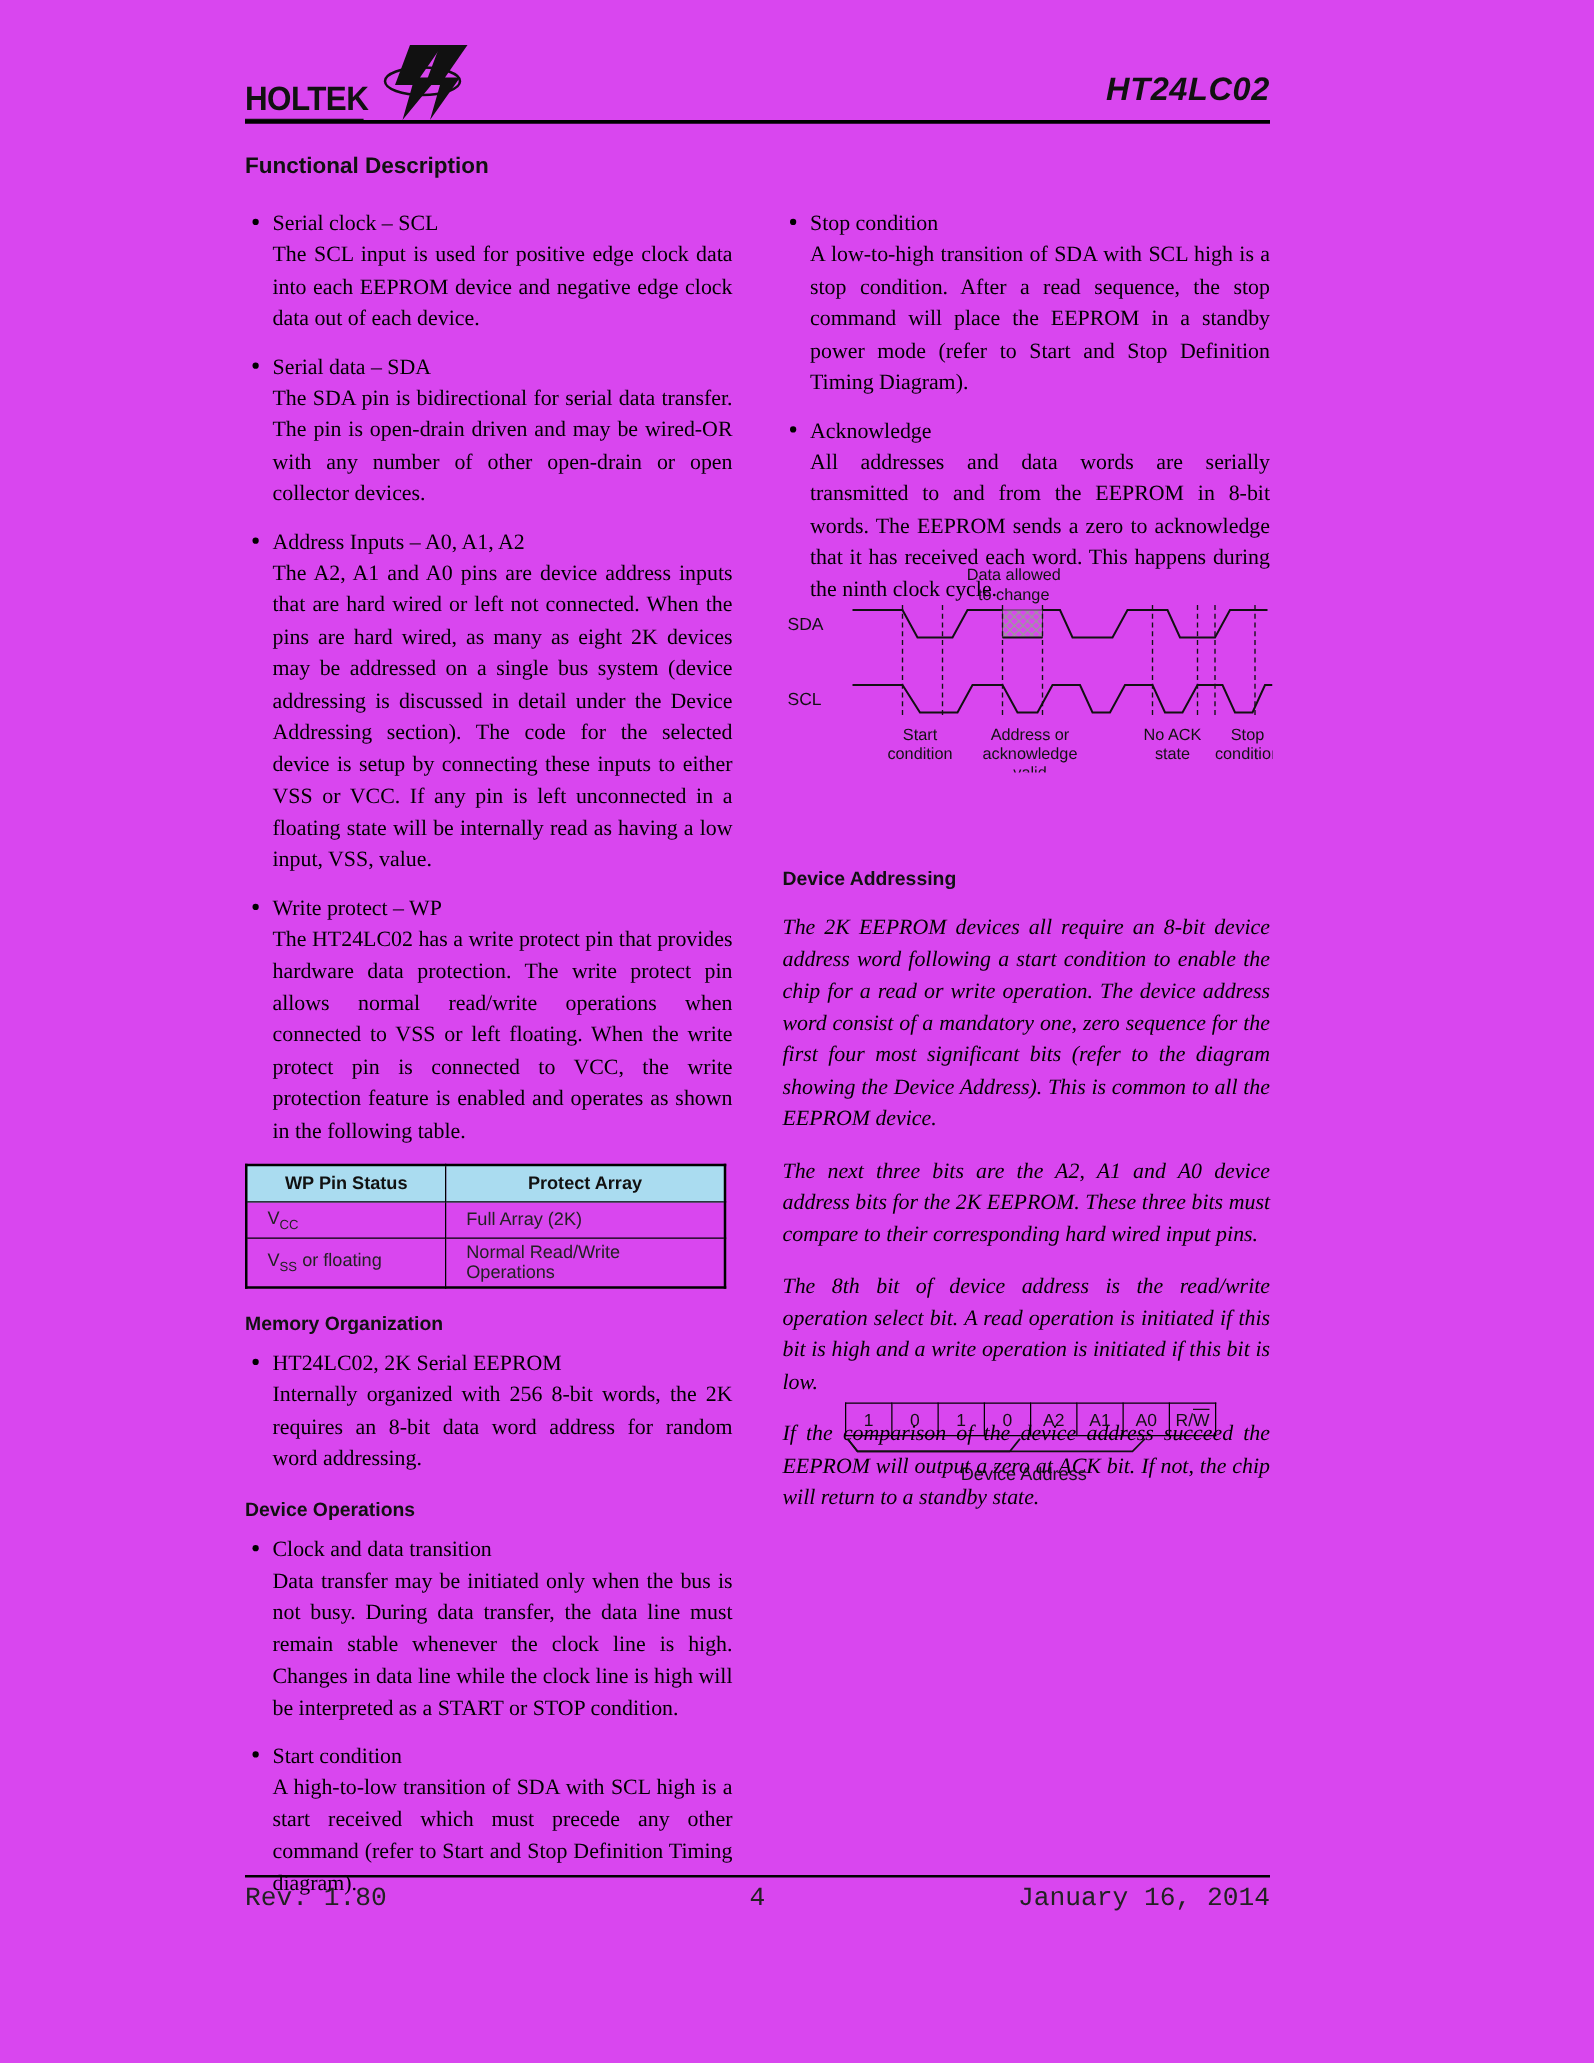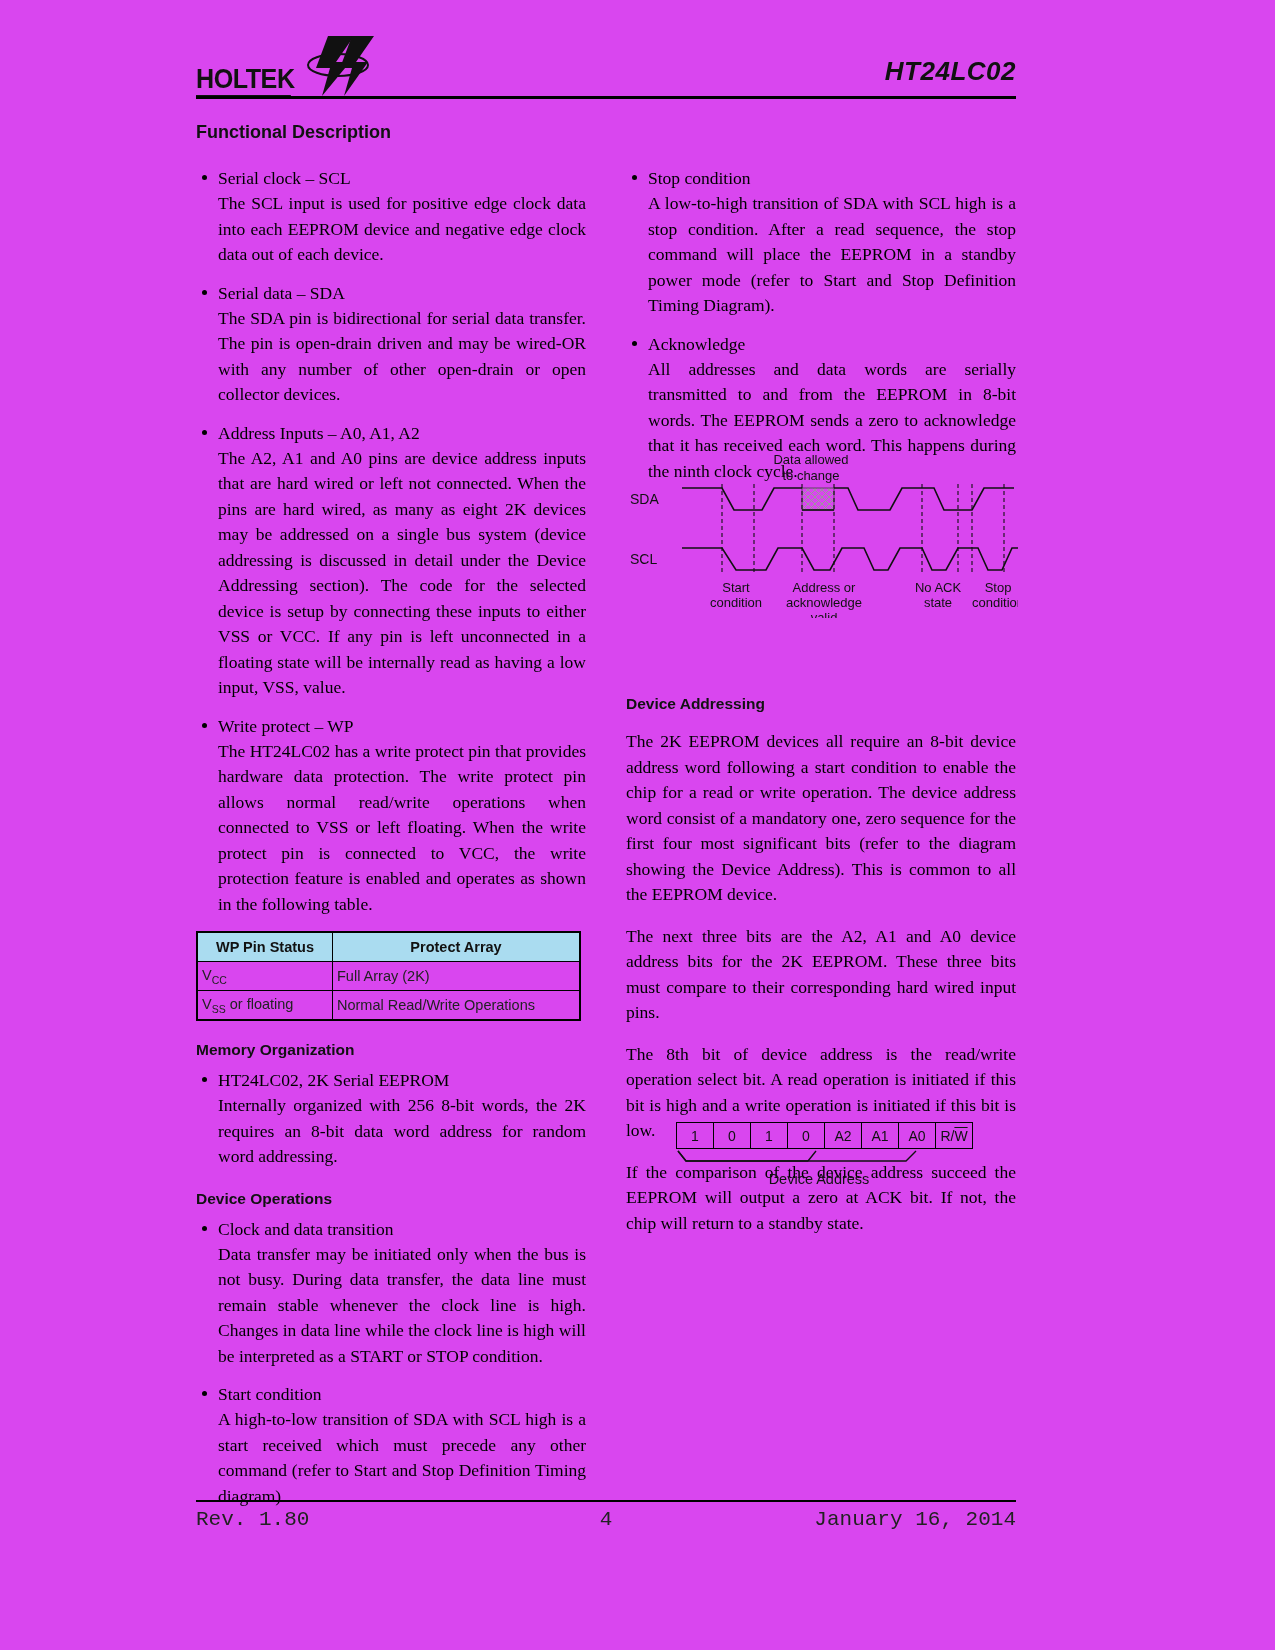--- a/index.html
+++ b/index.html
@@ -132,33 +132,34 @@
     font-size: 15.5px;
     color: #111;
     margin-top: 20px;
     margin-bottom: 9px;
   }
   p.para {
     font-size: 17.5px;
     line-height: 25.5px;
     text-align: justify;
     margin: 16px 0 14px 0;
+    font-style: italic;
   }
 
   
   #wp-table {
     margin-top: 14px;
     border-collapse: collapse;
     width: 385px;
     font-family: "Liberation Sans", "DejaVu Sans", sans-serif;
     border: 2px solid #000;
   }
   #wp-table th, #wp-table td {
     border: 1px solid #000;
-    padding: 3px 4px;
+    padding: 3px 16px;
     font-size: 14.5px;
     height: 22px;
   }
   #wp-table th {
     background: #aadcf0;
     font-weight: bold;
     text-align: center;
     color: #111;
   }
   #wp-table td { text-align: left; color: #222; }

